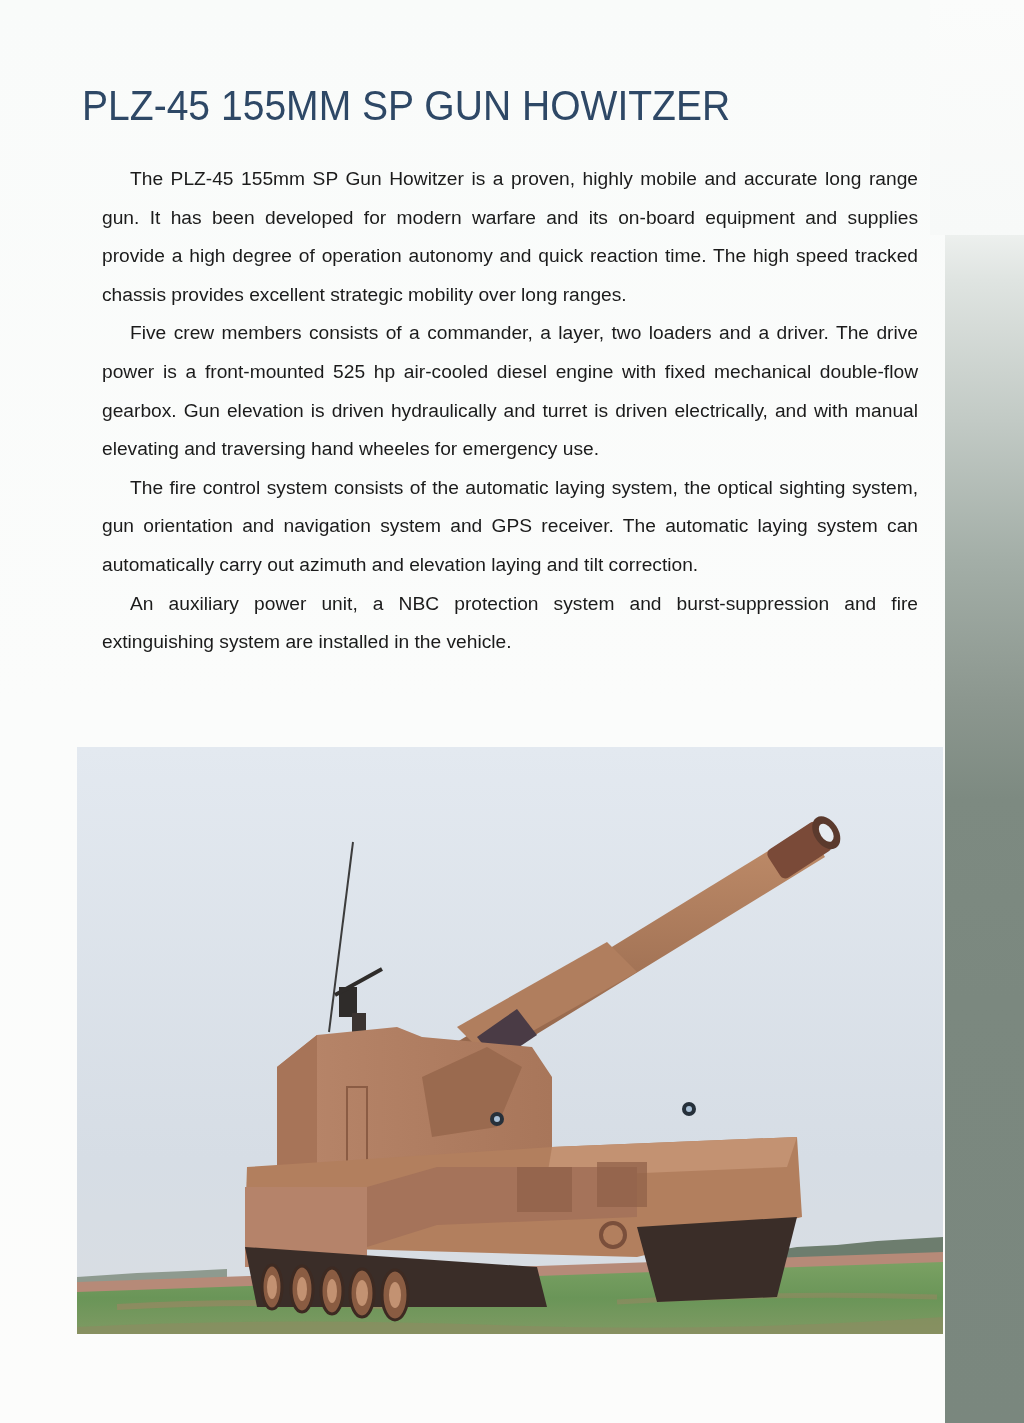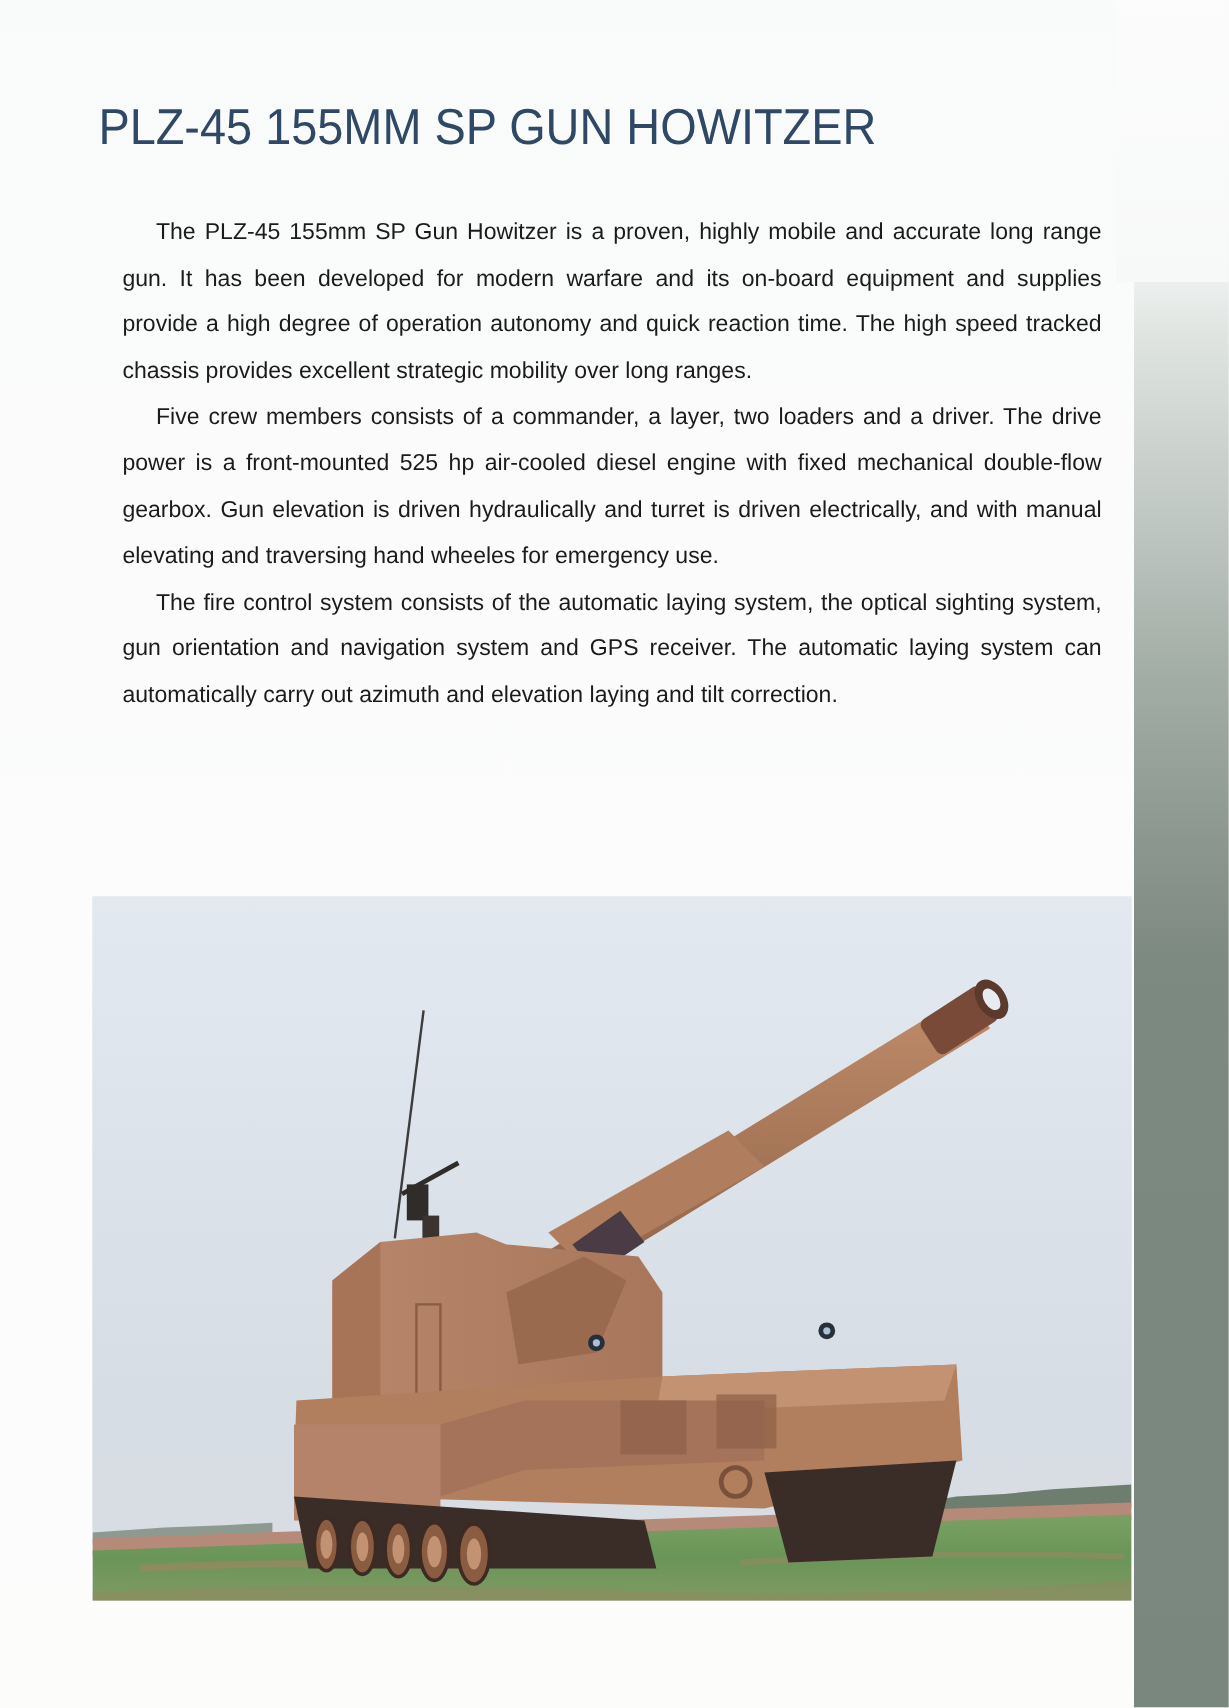--- a/index.html
+++ b/index.html
@@ -24,21 +24,21 @@
       position: absolute; left: 930px; top: 0; width: 94px; height: 235px;
       background: linear-gradient(180deg, #fbfcfb 0%, #f7f9f8 100%);
     }
     .title {
       position: absolute; left: 82px; top: 82px; margin: 0;
       font-size: 42px; font-weight: normal; color: #2e4866;
       letter-spacing: 0px; white-space: nowrap;
       transform: scaleX(0.93); transform-origin: left top;
     }
     .body-text {
-      position: absolute; left: 102px; top: 175px; width: 816px;
+      position: absolute; left: 102px; top: 160px; width: 816px;
       font-size: 19.2px; line-height: 38.6px; color: #1b1b1b;
     }
     .body-text p {
       margin: 0; text-indent: 28px; text-align: justify;
     }
     .photo {
       position: absolute; left: 77px; top: 747px; width: 866px; height: 587px;
       overflow: hidden;
       background: linear-gradient(180deg, #dfe6ee 0%, #d7dee6 40%, #d8dde3 70%, #dce0e4 78%);
     }
@@ -50,20 +50,21 @@
 <div class="page-bg"></div>
 <div class="side-strip"></div>
 <div class="side-strip-top"></div>
 
 <h1 class="title">PLZ-45 155MM SP GUN HOWITZER</h1>
 
 <div class="body-text">
   <p>The PLZ-45 155mm SP Gun Howitzer is a proven, highly mobile and accurate long range gun. It has been developed for modern warfare and its on-board equipment and supplies provide a high degree of operation autonomy and quick reaction time. The high speed tracked chassis provides excellent strategic mobility over long ranges.</p>
   <p>Five crew members consists of a commander, a layer, two loaders and a driver. The drive power is a front-mounted 525 hp air-cooled diesel engine with fixed mechanical double-flow gearbox. Gun elevation is driven hydraulically and turret is driven electrically, and with manual elevating and traversing hand wheeles for emergency use.</p>
   <p>The fire control system consists of the automatic laying system, the optical sighting system, gun orientation and navigation system and GPS receiver. The automatic laying system can automatically carry out azimuth and elevation laying and tilt correction.</p>
+  <p>An auxiliary power unit, a NBC protection system and burst-suppression and fire extinguishing system are installed in the vehicle.</p>
 </div>
 
 <div class="photo">
   <svg width="866" height="587" viewBox="0 0 866 587">
     <defs>
       <linearGradient id="sky" x1="0" y1="0" x2="0" y2="1">
         <stop offset="0" stop-color="#e3e9f0"></stop>
         <stop offset="0.7" stop-color="#d6dde5"></stop>
         <stop offset="1" stop-color="#d9dde2"></stop>
       </linearGradient>

